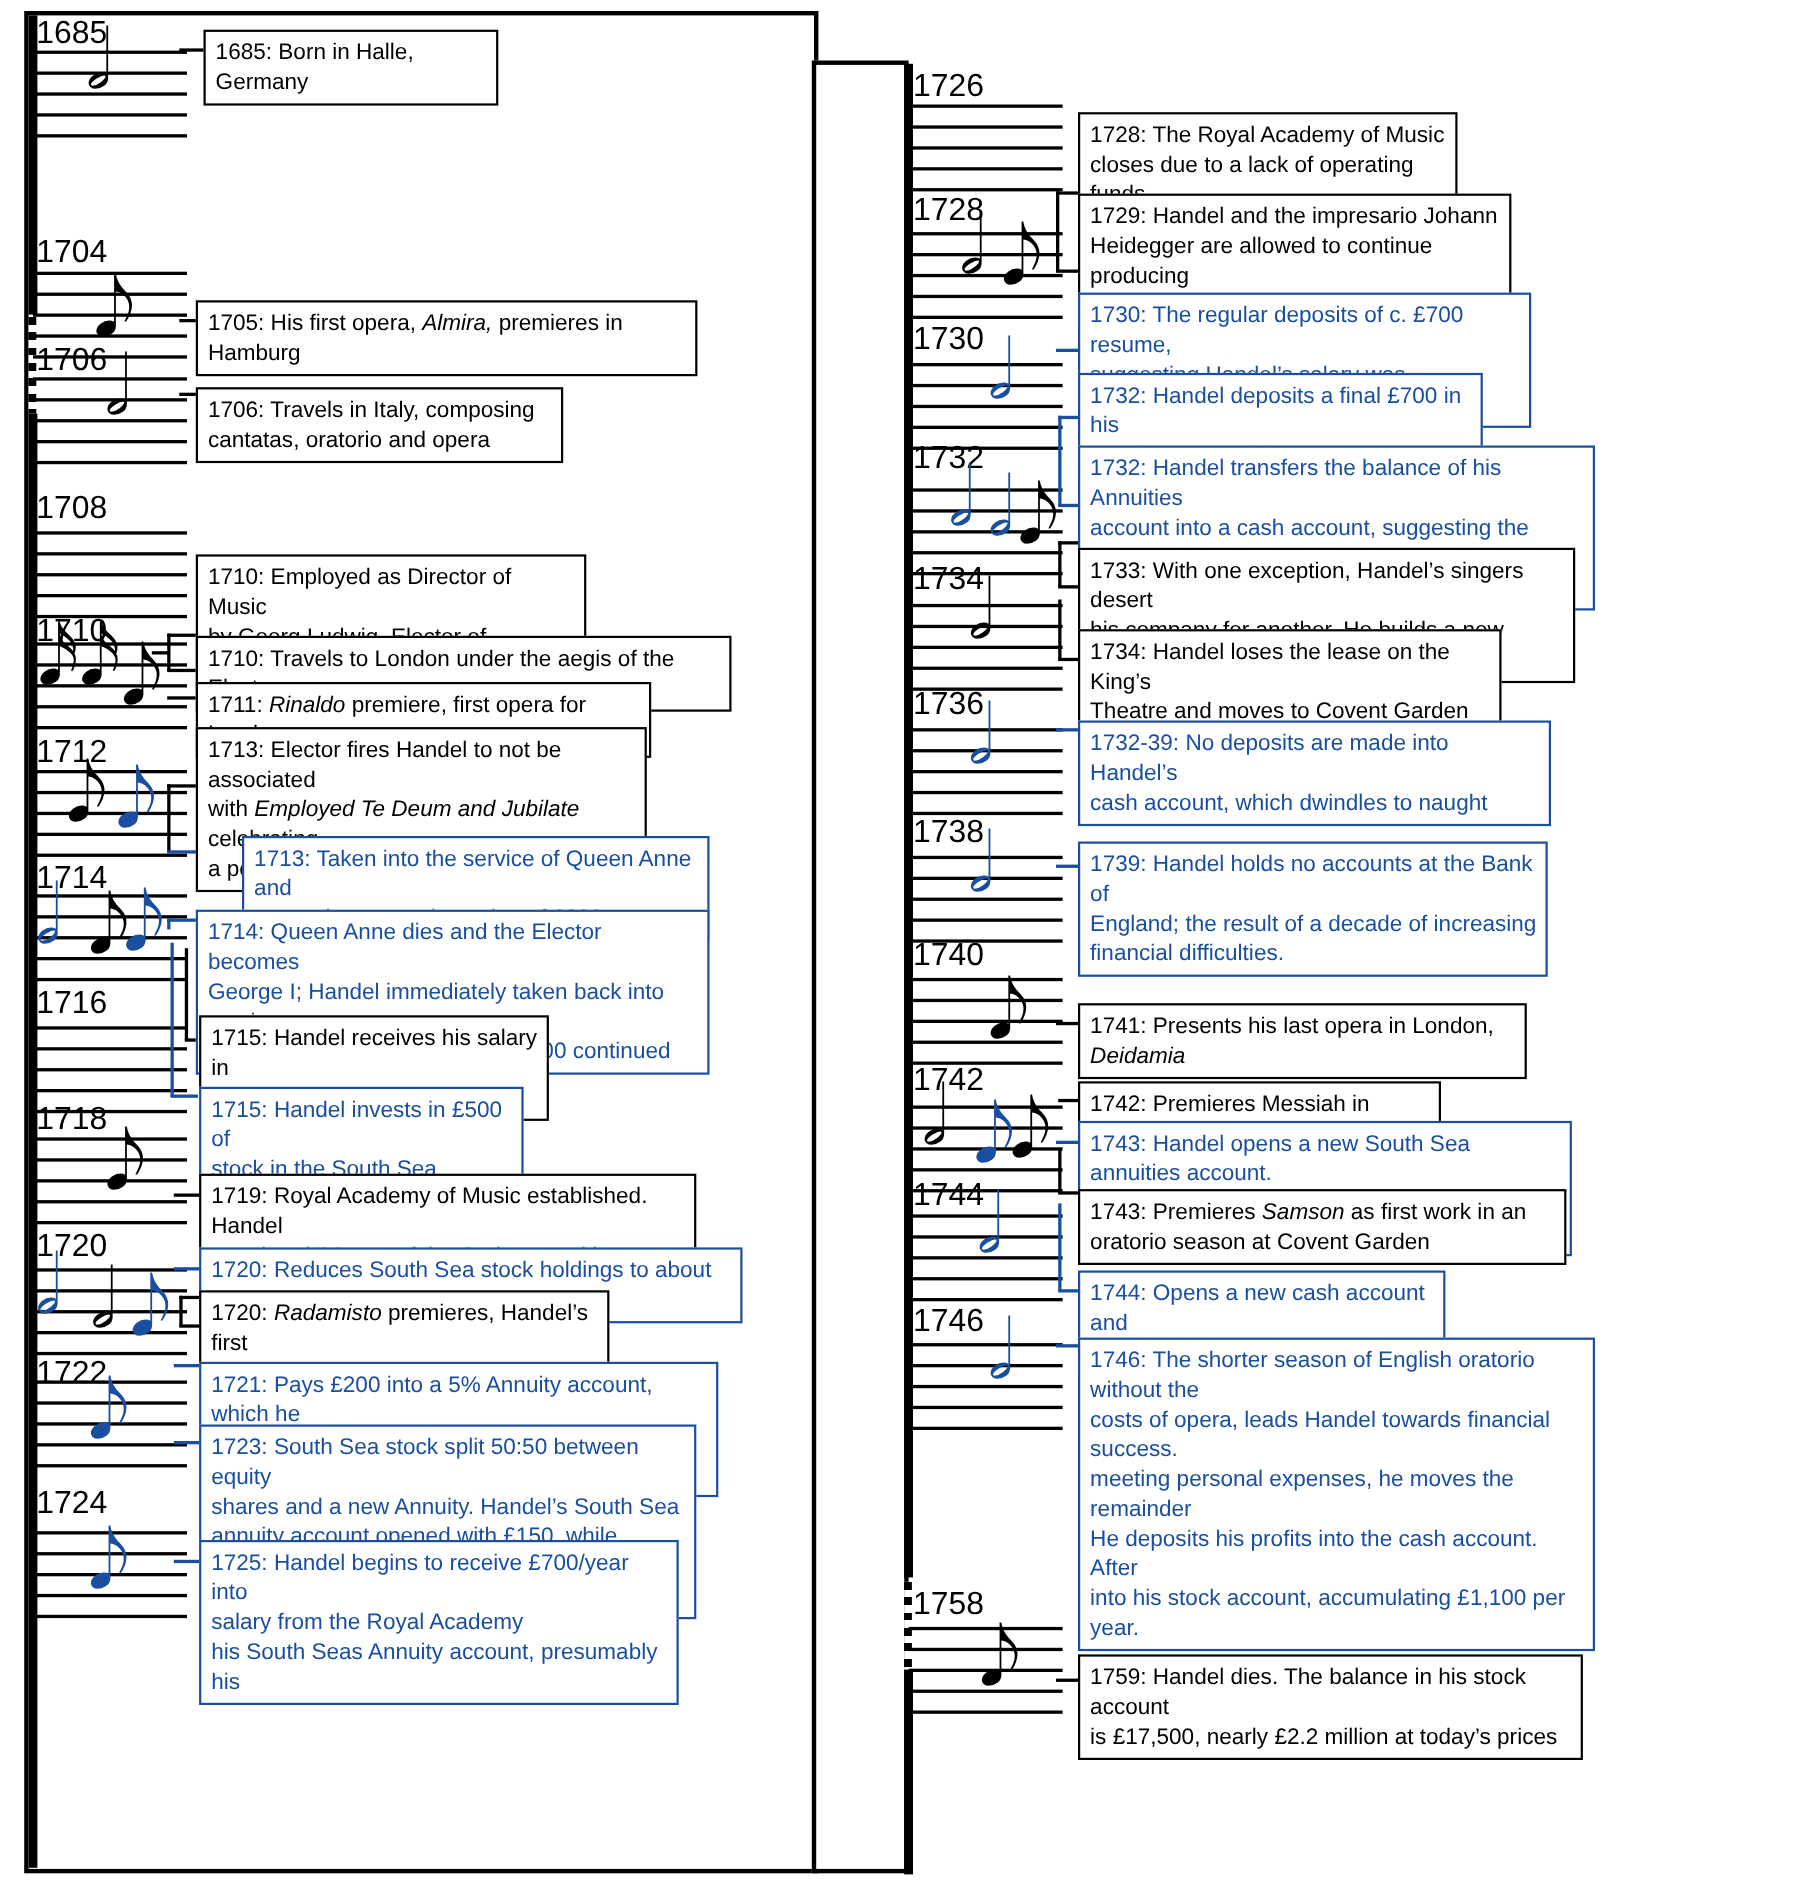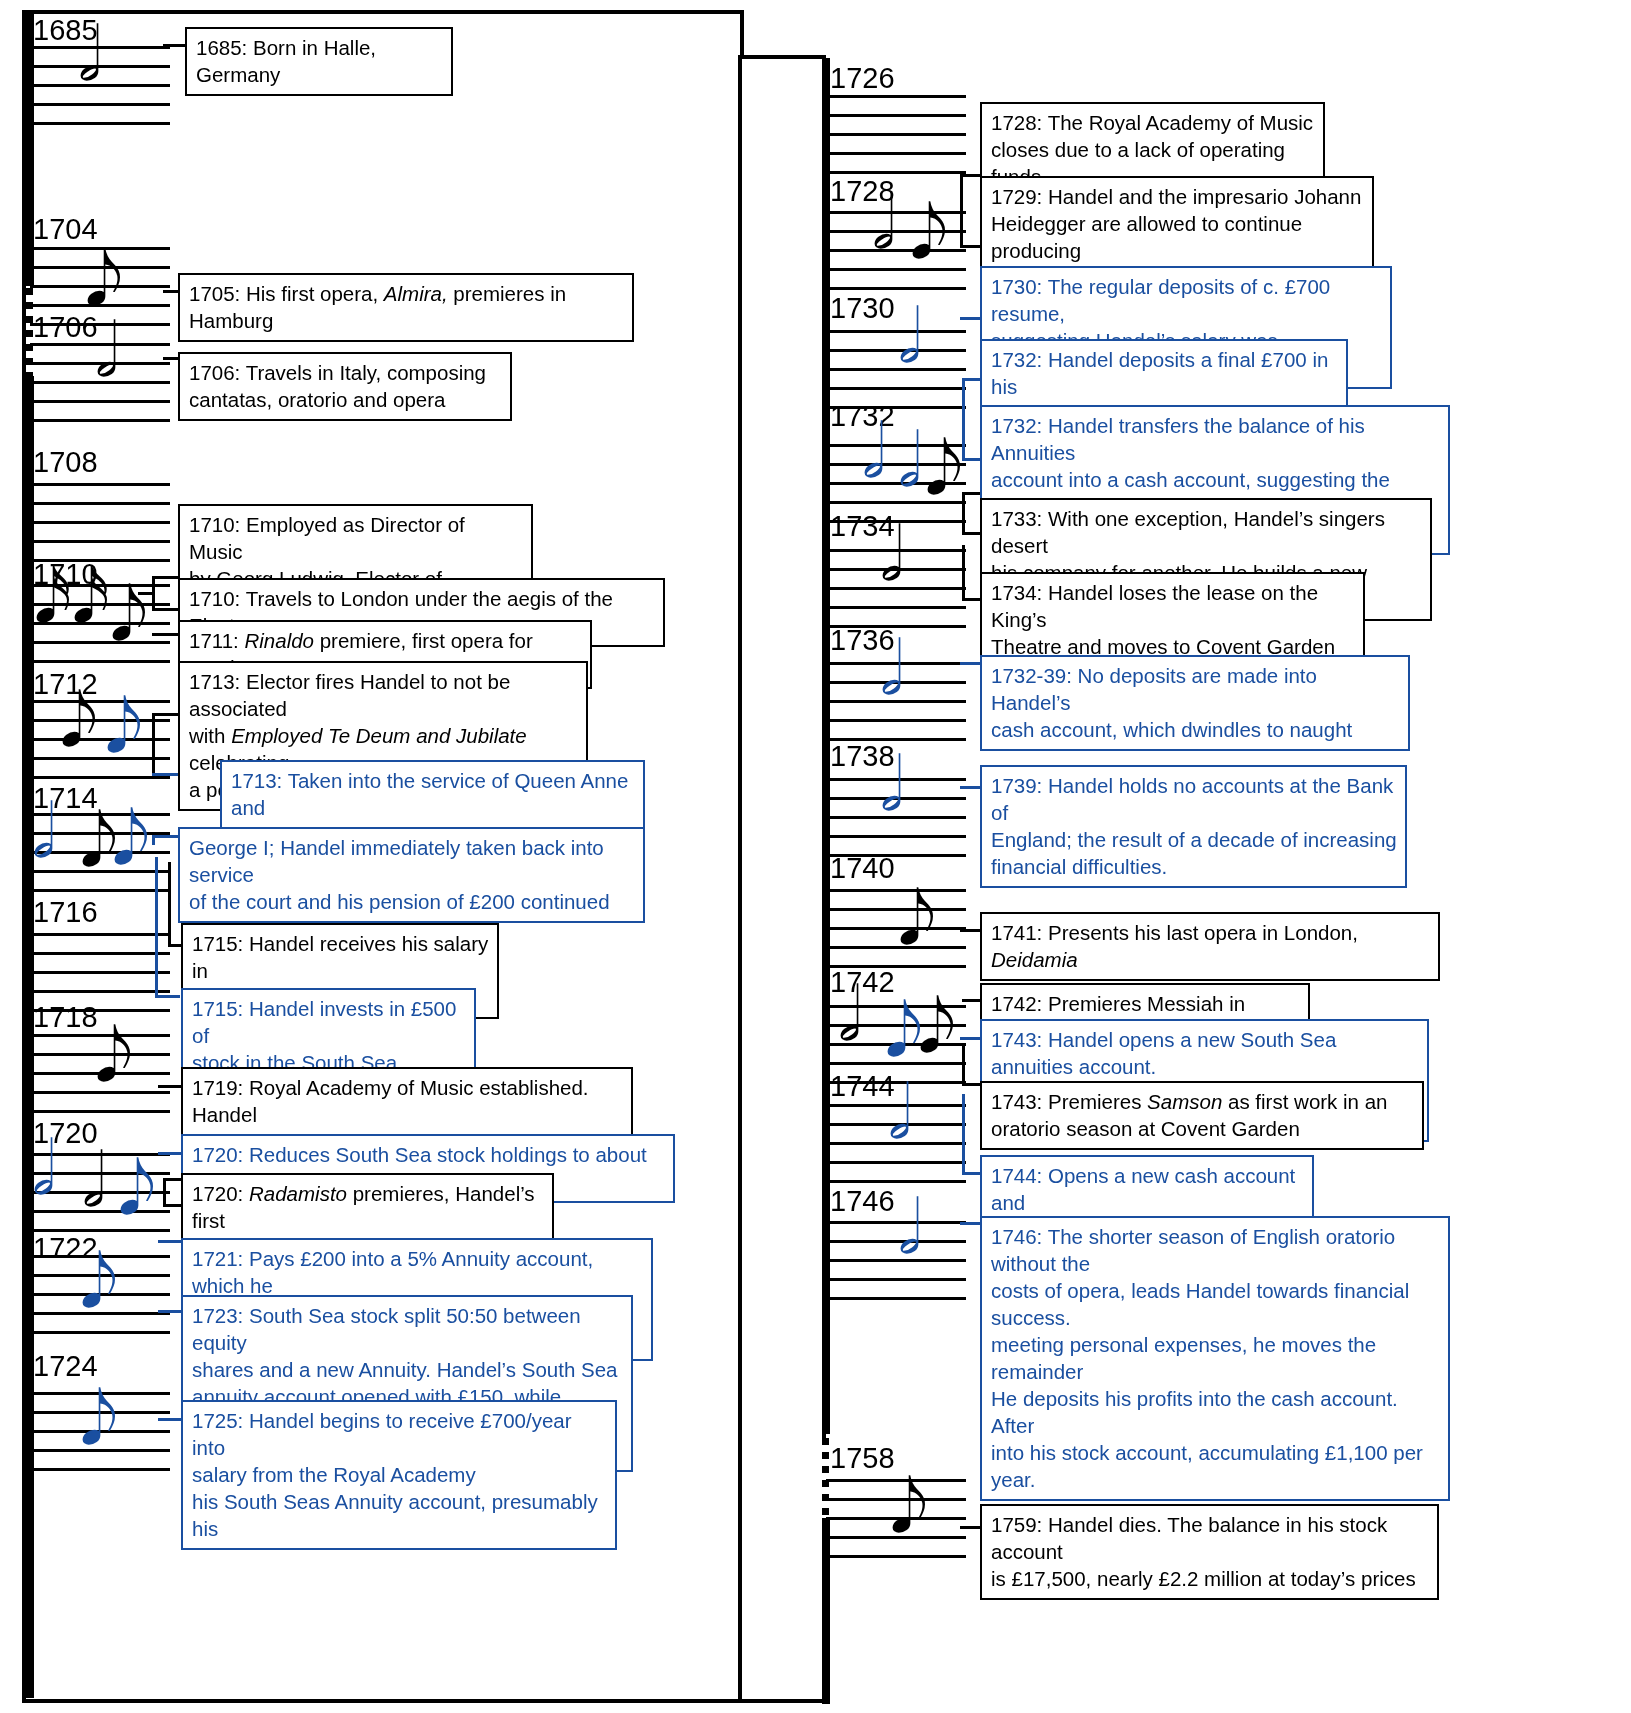--- a/index.html
+++ b/index.html
@@ -219,20 +219,21 @@
   <div><span>with </span><i>Employed Te Deum and Jubilate</i><span> celebrating</span></div>
   <div>a peace he did not support.</div>
 </div>
 
 <div class="box blue" style="left:178px;top:760px;width:425px;margin-left:42px;">
   <div>1713: Taken into the service of Queen Anne and</div>
   <div>granted an annual pension of £200</div>
 </div>
 
 <div class="box blue" style="left:178px;top:827px;width:467px;">
+  <div>1714: Queen Anne dies and the Elector becomes</div>
   <div>George I; Handel immediately taken back into service</div>
   <div>of the court and his pension of £200 continued</div>
 </div>
 
 <div class="box" style="left:181px;top:923px;width:318px;">
   <div>1715: Handel receives his salary in</div>
   <div class="ctr">arrears from Hanover</div>
 </div>
 
 <div class="box blue" style="left:181px;top:988px;width:295px;">
@@ -458,21 +459,21 @@
   <div>1732-39: No deposits are made into Handel’s</div>
   <div>cash account, which dwindles to naught</div>
 </div>
 
 <div class="box blue" style="left:980px;top:765px;width:427px;">
   <div>1739: Handel holds no accounts at the Bank of</div>
   <div>England; the result of a decade of increasing</div>
   <div>financial difficulties.</div>
 </div>
 
-<div class="box" style="left:980px;top:912px;width:460px;">
+<div class="box" style="left:980px;top:912px;width:408px;">
   <span>1741: Presents his last opera in London, </span><i>Deidamia</i><span></span>
 </div>
 
 <div class="box" style="left:980px;top:983px;width:330px;">
   <span>1742: Premieres Messiah in Dublin</span>
 </div>
 
 <div class="box blue" style="left:980px;top:1019px;width:449px;">
   <div>1743: Handel opens a new South Sea annuities account.</div>
   <div>His change from opera to oratorio was profitable.</div>

